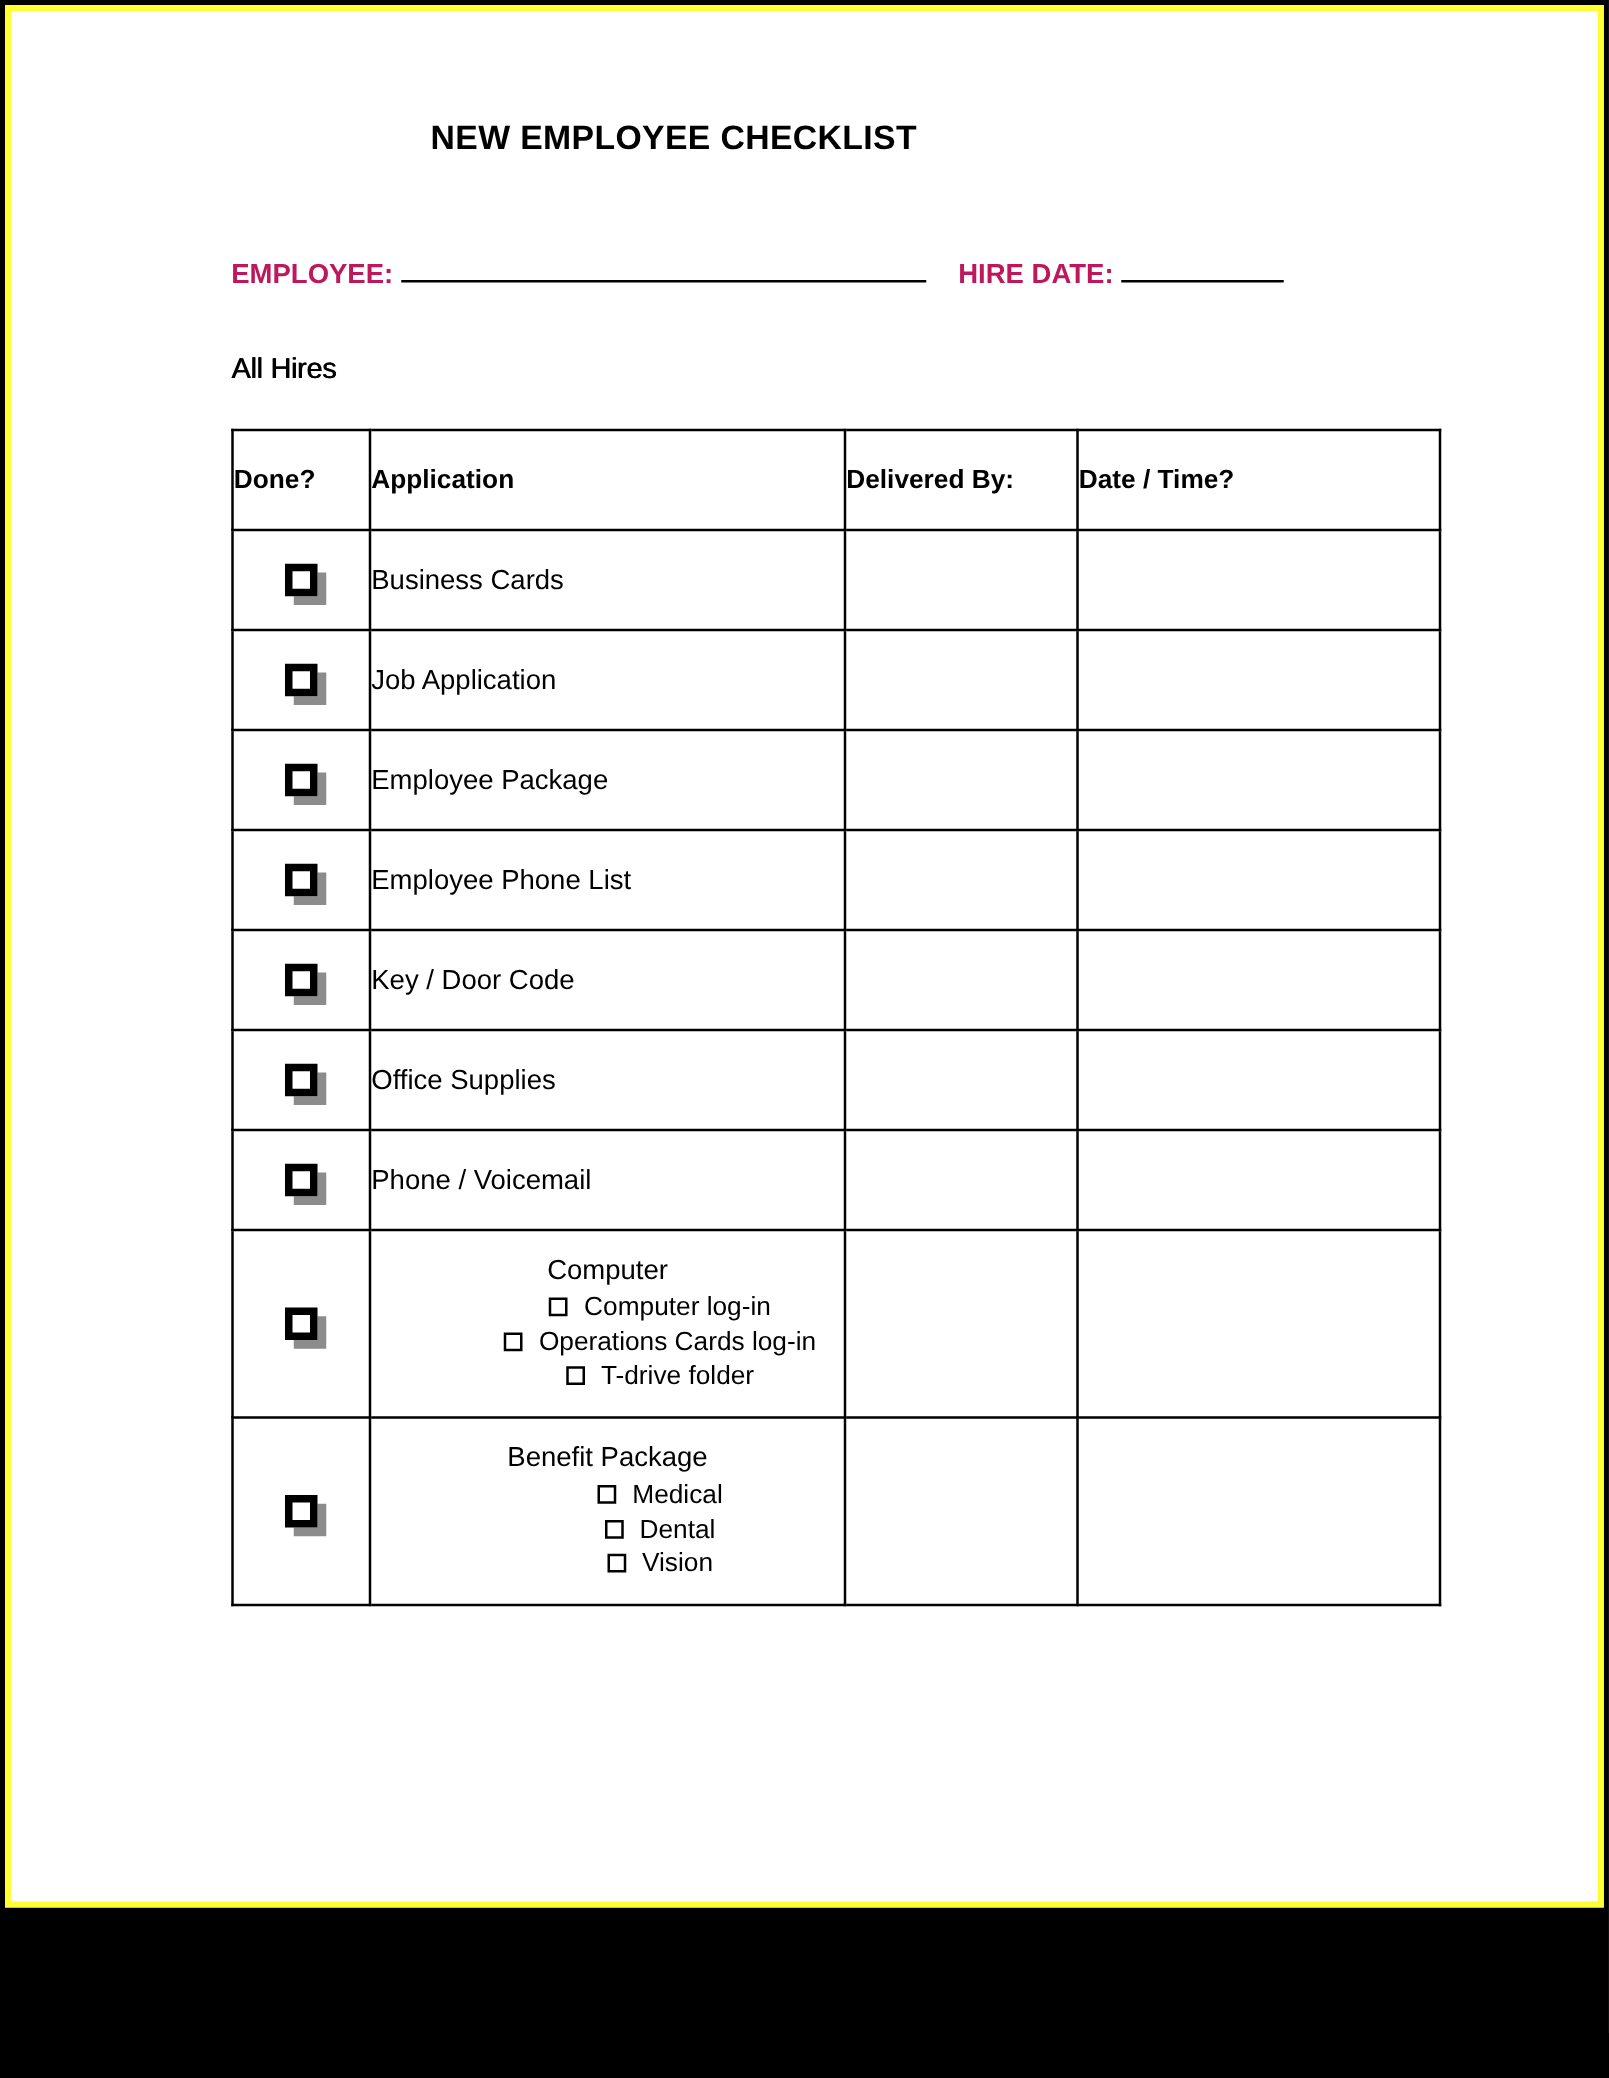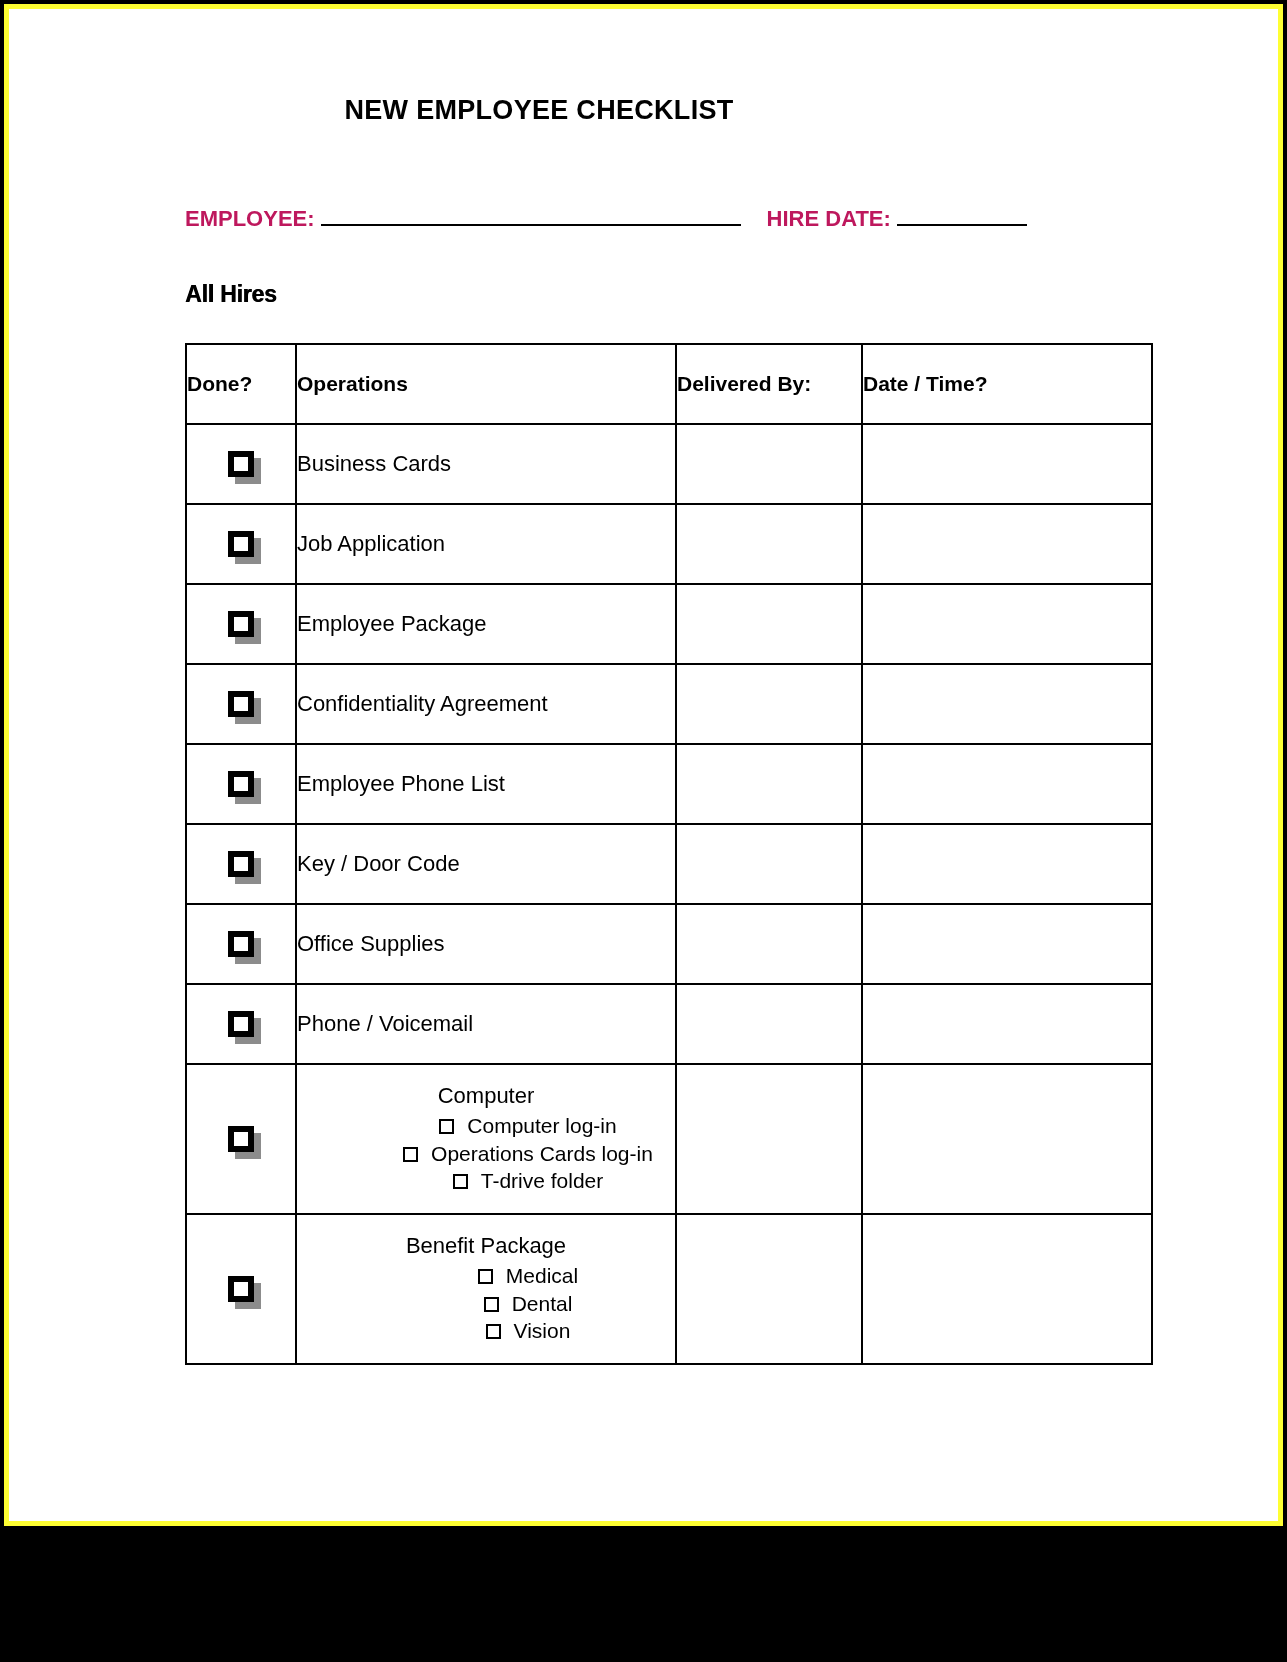--- a/index.html
+++ b/index.html
@@ -73,21 +73,21 @@
   .rule-employee { width: 420px; margin-left: 6px; }
   .rule-hire     { width: 130px; margin-left: 6px; }
   .gap-between   { display: inline-block; width: 26px; }
 
   
   .section-heading {
     position: absolute;
     left: 176px;
     top: 272px;
     font-size: 23px;
-    font-weight: bold;
+    font-weight: normal;
     color: #000;
     letter-spacing: -0.2px;
     text-shadow: 0.6px 0 0 #000;
   }
 
   
   #checklist-table {
     position: absolute;
     left: 176px;
     top: 334px;
@@ -188,21 +188,21 @@
     <table id="checklist-table">
       <colgroup>
         <col class="col-done">
         <col class="col-deliver">
         <col class="col-by">
         <col class="col-datetime">
       </colgroup>
       <thead>
         <tr>
           <th class="head-done">Done?</th>
-          <th>Operations</th>
+          <th>Application</th>
           <th>Delivered By:</th>
           <th>Date / Time?</th>
         </tr>
       </thead>
       <tbody id="checklist-body">
           <tr>
             <td class="cell-done"><span class="big-check"></span></td>
             <td class="cell-deliver">
               <span class="group-title">Business Cards</span>
             </td>
@@ -214,28 +214,20 @@
             <td class="cell-deliver">
               <span class="group-title">Job Application</span>
             </td>
             <td class="cell-by"></td>
             <td class="cell-datetime"></td>
           </tr>
           <tr>
             <td class="cell-done"><span class="big-check"></span></td>
             <td class="cell-deliver">
               <span class="group-title">Employee Package</span>
-            </td>
-            <td class="cell-by"></td>
-            <td class="cell-datetime"></td>
-          </tr>
-          <tr>
-            <td class="cell-done"><span class="big-check"></span></td>
-            <td class="cell-deliver">
-              <span class="group-title">Confidentiality Agreement</span>
             </td>
             <td class="cell-by"></td>
             <td class="cell-datetime"></td>
           </tr>
           <tr>
             <td class="cell-done"><span class="big-check"></span></td>
             <td class="cell-deliver">
               <span class="group-title">Employee Phone List</span>
             </td>
             <td class="cell-by"></td>

